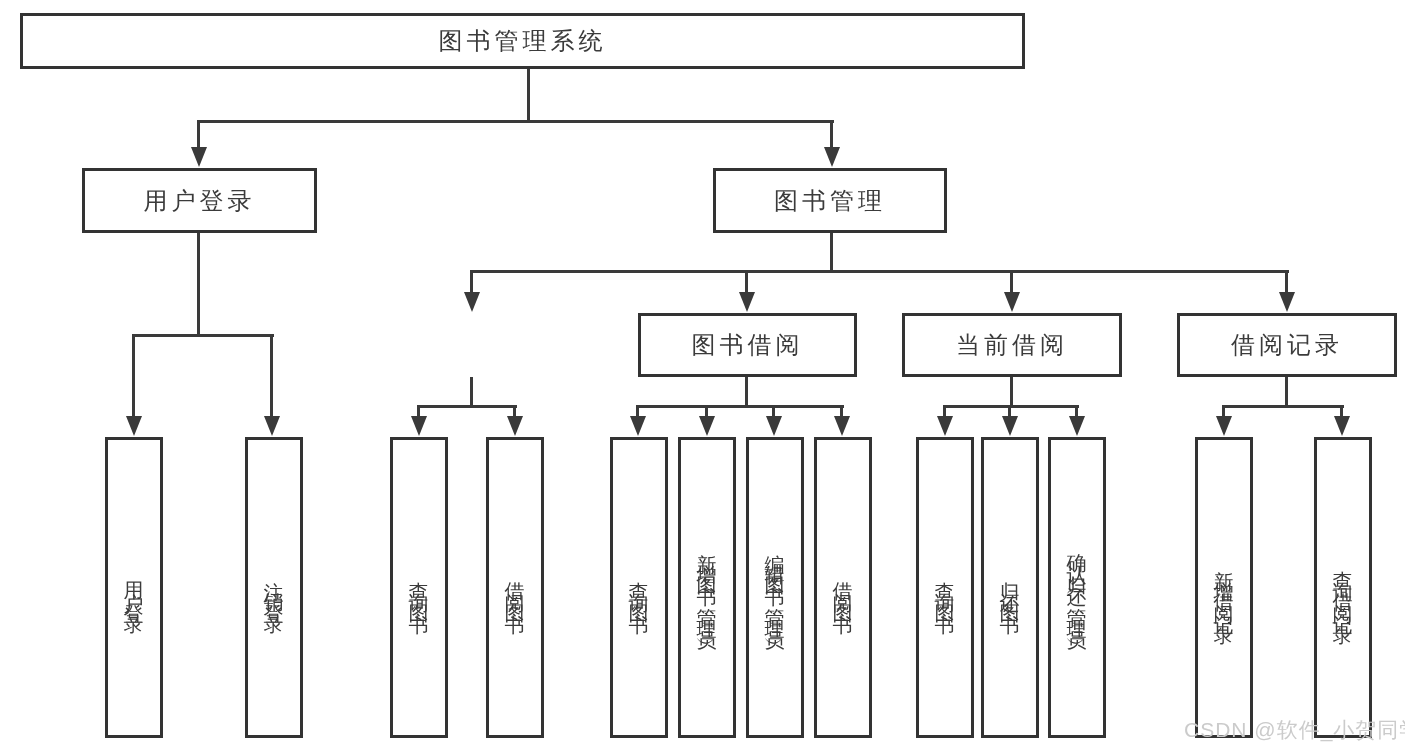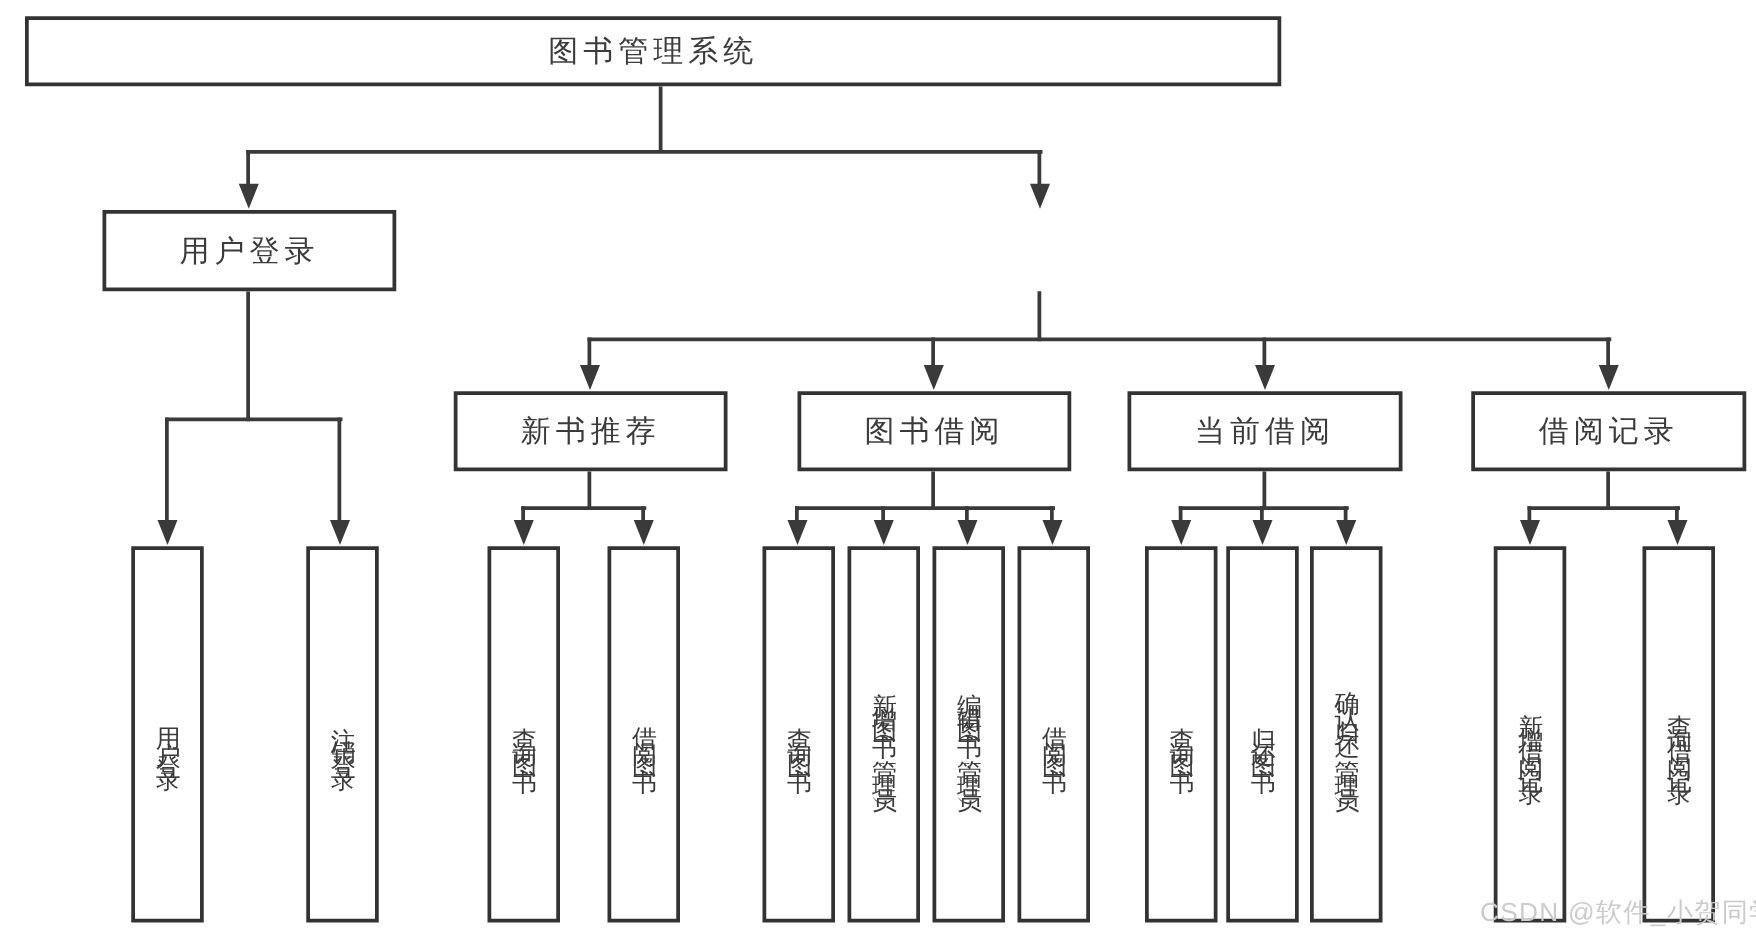--- a/index.html
+++ b/index.html
@@ -122,24 +122,24 @@
   <div class="vl" style="left:1340px;top:405px;height:24px"></div>
   <div class="ah" style="left:1334px;top:416px"></div>
 
   <div class="box" style="left:20px;top:13px;width:1005px;height:56px">
     <span class="hlabel">图书管理系统</span>
   </div>
 
   <div class="box" style="left:82px;top:168px;width:235px;height:65px">
     <span class="hlabel">用户登录</span>
   </div>
+  <div class="box" style="left:713px;top:168px;width:234px;height:65px">
+    <span class="hlabel">图书管理</span>
+  </div>
 
-  <div class="box" style="left:363px;top:313px;width:219px;height:64px">
-    <span class="hlabel">新书推荐</span>
-  </div>
   <div class="box" style="left:638px;top:313px;width:219px;height:64px">
     <span class="hlabel">图书借阅</span>
   </div>
   <div class="box" style="left:902px;top:313px;width:220px;height:64px">
     <span class="hlabel">当前借阅</span>
   </div>
   <div class="box" style="left:1177px;top:313px;width:220px;height:64px">
     <span class="hlabel">借阅记录</span>
   </div>
 

